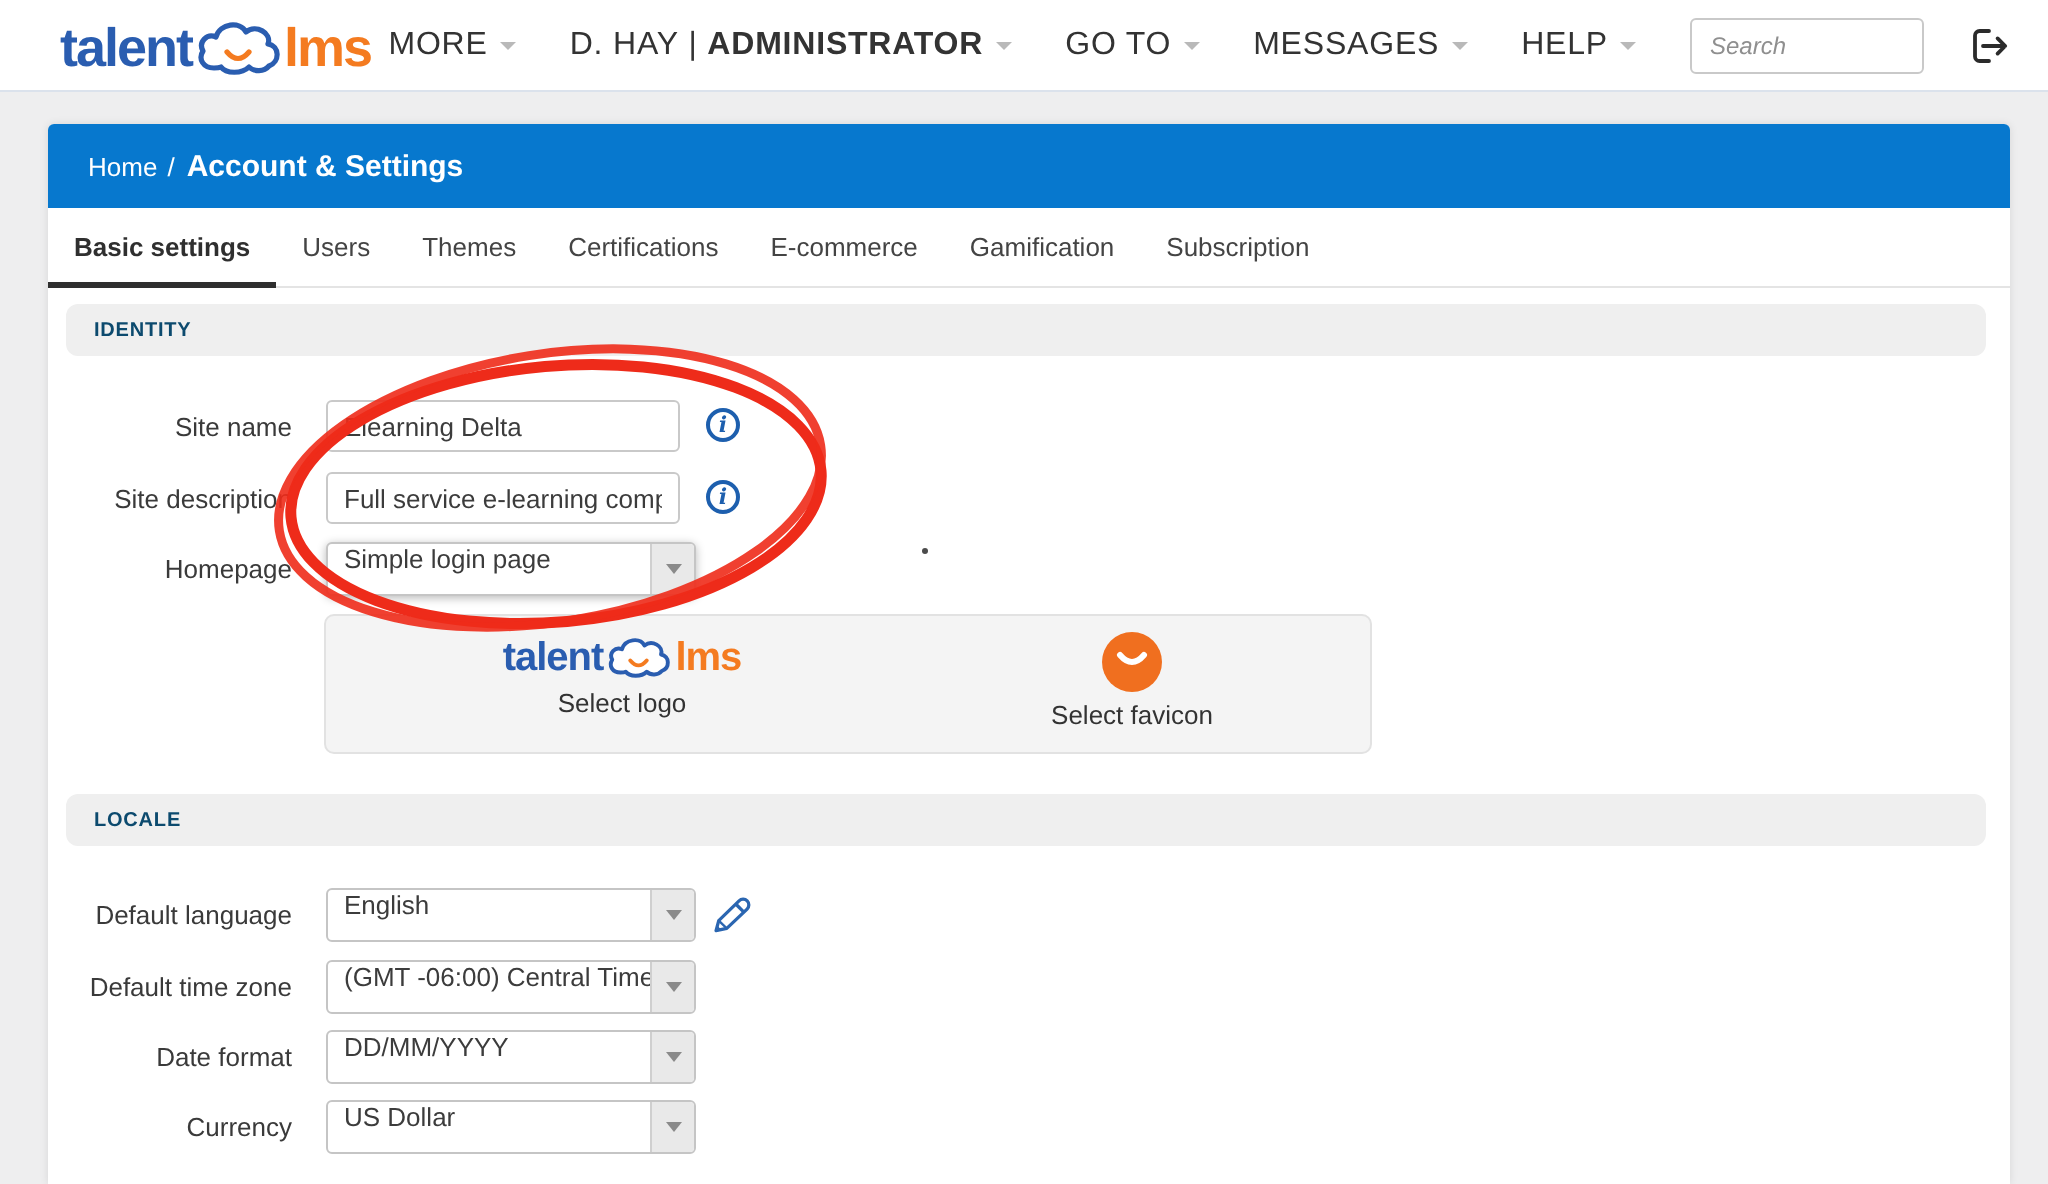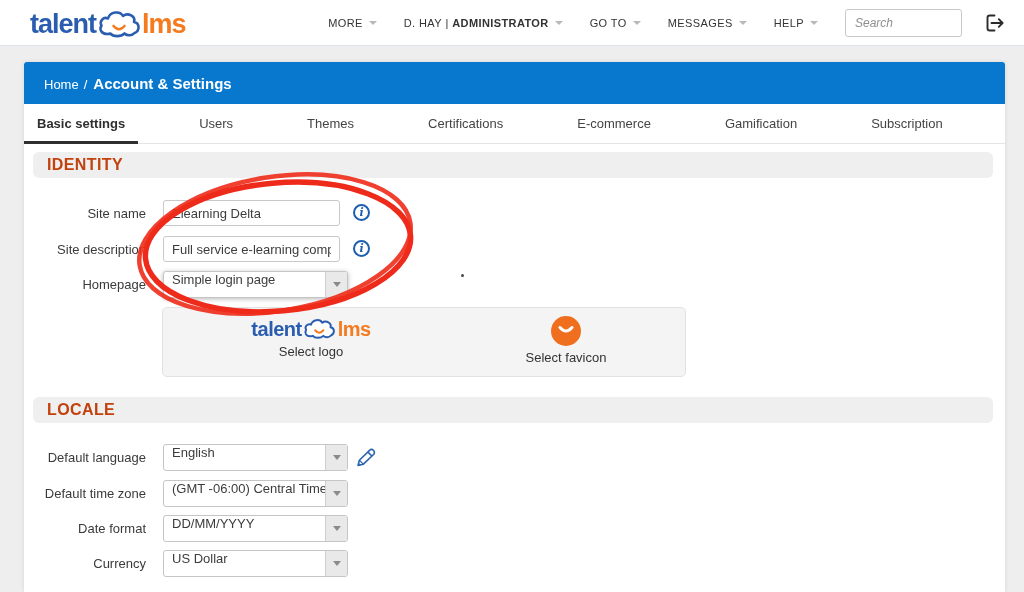--- a/index.html
+++ b/index.html
@@ -8,50 +8,50 @@
   #screen { position:relative; width:1024px; height:592px; overflow:hidden; background:#eeeeef; }
 
   
   .navbar { position:absolute; top:0; left:0; width:1024px; height:46px; background:#ffffff;
             border-bottom:1px solid #dbe2ec; display:flex; align-items:center; z-index:5; }
   .logo { display:flex; align-items:flex-end; margin-left:30px; cursor:pointer; }
   .logo .t1 { font-size:27px; font-weight:bold; color:#2a5db0; letter-spacing:-1px; line-height:30px; }
   .logo .t2 { font-size:27px; font-weight:bold; color:#f47b20; letter-spacing:-1px; line-height:30px; }
   .logo svg { margin:0 -2px 0 0; display:block; }
   .nav-right { display:flex; align-items:center; margin-left:auto; margin-right:18px; }
-  .nav-item { display:flex; align-items:center; font-size:11px; color:#333; letter-spacing:.4px;
+  .nav-item { display:flex; align-items:center; font-size:16px; color:#333; letter-spacing:.4px;
               margin-right:27px; cursor:pointer; white-space:nowrap; }
   .nav-item .bold { font-weight:bold; }
   .chev { width:0; height:0; border-left:4px solid transparent; border-right:4px solid transparent;
           border-top:4px solid #b9b9b9; margin-left:6px; margin-top:1px; }
   .search-box { width:117px; height:28px; border:1px solid #c9c9c9; border-radius:3px; background:#fff;
                 font-size:12px; font-style:italic; color:#555; padding:0 9px; outline:none; margin-right:20px; }
   .search-box::placeholder { color:#8f8f8f; font-style:italic; }
   .logout { cursor:pointer; display:flex; align-items:center; }
 
   
   .panel { position:absolute; left:24px; top:62px; width:981px; height:530px; background:#ffffff;
            box-shadow:0 0 4px rgba(0,0,0,0.10); border-radius:3px 3px 0 0; }
   .bluebar { position:absolute; left:0; top:0; width:100%; height:42px; background:#0778ce;
              border-radius:3px 3px 0 0; display:flex; align-items:center; }
   .crumb { margin-left:20px; color:#ffffff; font-size:13px; display:flex; align-items:baseline; }
   .crumb .home { cursor:pointer; }
   .crumb .sep { margin:0 6px 0 5px; }
   .crumb .cur { font-weight:bold; font-size:15px;text-align:center; }
 
   .tabs { position:absolute; left:0; top:42px; width:100%; height:40px; border-bottom:1px solid #e4e4e4;
-          display:flex; align-items:stretch; background:#fff;gap:48px; }
+          display:flex; align-items:stretch; background:#fff; }
   .tab { position:relative; display:flex; align-items:center; padding:0 13px; font-size:13px; color:#444;
          cursor:pointer; white-space:nowrap; }
   .tab.active { font-weight:bold; color:#2f2f2f; }
   .tab.active::after { content:""; position:absolute; left:0; right:0; bottom:-1px; height:3px; background:#2f2f2f; }
 
   .secbar { position:absolute; left:9px; width:960px; height:26px; background:#efefef; border-radius:6px;
-            display:flex; align-items:center; padding-left:14px; font-size:16px; font-weight:bold;
-            color:#c2410c; letter-spacing:.4px; }
+            display:flex; align-items:center; padding-left:14px; font-size:10px; font-weight:bold;
+            color:#0c4a6e; letter-spacing:.4px; }
 
   .flabel { position:absolute; left:0; width:122px; text-align:right; font-size:13px; color:#3a3a3a;
             line-height:27px; white-space:nowrap; }
   .finput { position:absolute; left:139px; width:177px; height:26px; border:1px solid #c9c9c9; border-radius:3px;
             background:#fff; font-size:13px; color:#3c3c3c; padding:0 8px;
             font-family:"Liberation Sans", sans-serif; outline:none; }
   .fselect { position:absolute; left:139px; width:185px; height:27px; border:1px solid #c5c5c5; border-radius:3px;
              background:#fff; display:flex; align-items:flex-start; cursor:pointer; }
   .fselect .val { flex:1; font-size:13px; color:#3c3c3c; padding:0 8px; white-space:nowrap; overflow:hidden; }
   .fselect .arrow { width:22px; align-self:stretch; background:#e9e9e9; border-left:1px solid #cfcfcf;

